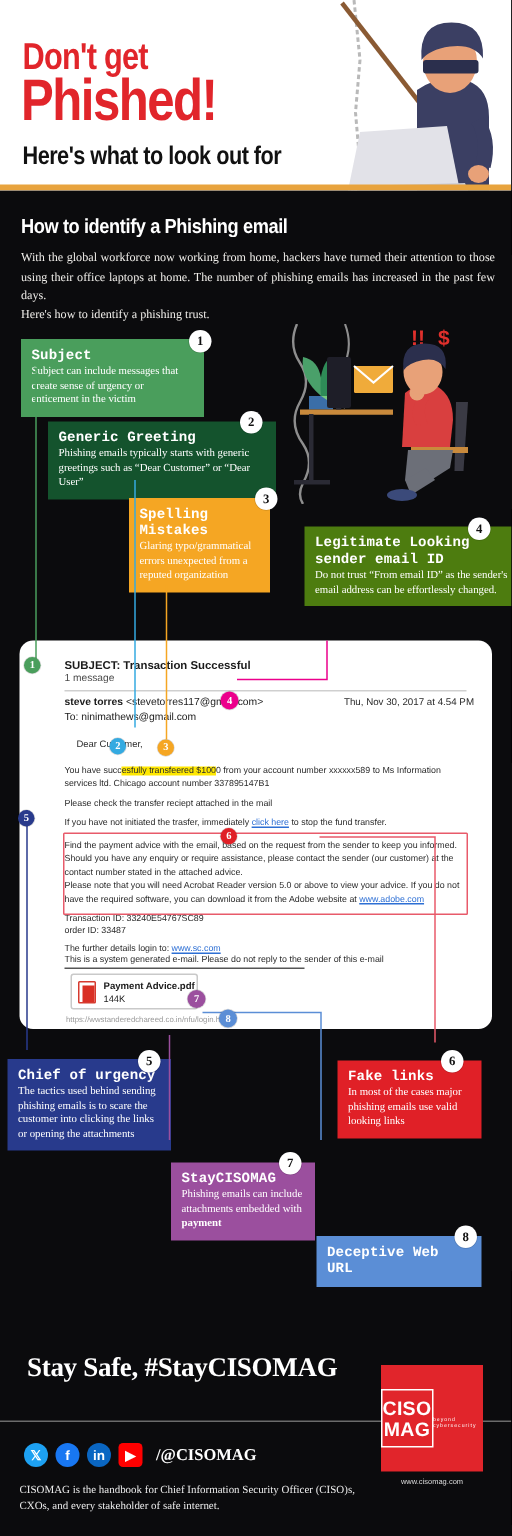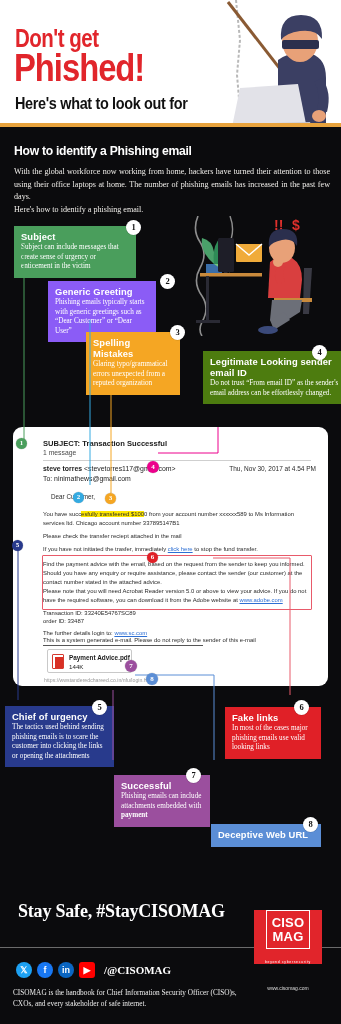--- a/index.html
+++ b/index.html
@@ -104,21 +104,21 @@
     color: #f0eeea;
   }
 
   
   .callout {
     position: absolute;
     padding: 5px 7px 6px 7px;
     color: #fff;
   }
   .callout .c-title {
-    font-family: Liberation Sans, sans-serif;
+    font-family: Liberation Mono, monospace;
     font-weight: bold;
     font-size: 9.4px;
     line-height: 1.18;
     margin-bottom: 1px;
     letter-spacing: 0.1px;
   }
   .callout .c-body {
     font-family: "Liberation Serif", serif;
     font-size: 7.2px;
     line-height: 1.33;
@@ -312,23 +312,23 @@
     left: 13px; top: 988px;
     width: 225px;
     font-family: "Liberation Serif", serif;
     font-size: 7.3px;
     line-height: 1.45;
     color: #ececec;
   }
   .logo-box {
     position: absolute;
     left: 254px; top: 910px;
-    width: 68px; height: 54px;
+    width: 68px; height: 71px;
     background: #e1252b;
-    display: flex; flex-direction: column;
+    display: flex; flex-direction: row;
     align-items: center; justify-content: space-between;
   }
   .logo-inner {
     width: 44px; height: 39px;
     border: 1.6px solid #ffffff;
     display: flex; flex-direction: column;
     align-items: center; justify-content: center;
     line-height: 1.02;
   }
   .logo-l1, .logo-l2 {
@@ -382,21 +382,21 @@
       <rect x="56" y="40" width="37" height="9" rx="2" fill="#2b2f4d"></rect>
 
       <path d="M14 88 L72 84 L80 124 L6 127 z" fill="#e2e2e8"></path>
       <path d="M10 124 L84 122 L86 127 L8 127 z" fill="#c9c9d2"></path>
     </svg>
     <div class="hero-line"></div>
   </div>
 
   <div class="intro-head">How to identify a Phishing email</div>
   <div class="intro-body">With the global workforce now working from home,  hackers  have turned their attention to those using their office laptops at home. The number  of phishing emails has increased in the past few days.</div>
-  <div class="intro-body2">Here's how to identify a phishing email.</div>
+  <div class="intro-body2">Here's how to identify a phishing trust.</div>
 
   <svg style="position:absolute;left:186px;top:216px;width:150px;height:120px;" viewBox="0 0 150 120">
 
     <path d="M12 0 q-6 14 2 26 q8 12 0 26 q-8 14 2 28 q8 12 0 26 q-4 8 0 14" stroke="#8e8e8e" stroke-width="1.6" fill="none"></path>
     <path d="M44 0 q6 16 -2 30 q-8 14 2 26" stroke="#8e8e8e" stroke-width="1.4" fill="none"></path>
 
     <rect x="20" y="48" width="16" height="9" fill="#3b6ea8"></rect>
     <path d="M28 48 q-14 -12 -12 -26 q10 2 12 14 z" fill="#4aa06a"></path>
     <path d="M28 48 q10 -14 20 -16 q0 14 -14 20 z" fill="#76c97f"></path>
     <path d="M28 48 q-2 -18 6 -26 q6 12 0 26 z" fill="#2e8b57"></path>
@@ -444,21 +444,21 @@
     <path d="M113 170 L113 250" stroke="#9b4f9e" stroke-width="1" fill="none"></path>
     <path d="M135 155 L214 155 L214 250" stroke="#5b8ed6" stroke-width="1" fill="none"></path>
   </svg>
 
   <div class="callout" style="left:14px;top:226px;width:122px;background:#4a9e5c;">
     <div class="c-title">Subject</div>
     <div class="c-body">Subject can include messages that create sense of urgency or enticement in the victim</div>
   </div>
   <div class="badge" style="left:126px;top:220px;">1</div>
 
-  <div class="callout" style="left:48px;top:281px;width:108px;background:#8b5cf6;">
+  <div class="callout" style="left:32px;top:281px;width:152px;background:#14532d;">
     <div class="c-title">Generic Greeting</div>
     <div class="c-body">Phishing emails typically starts with generic greetings such as “Dear Customer” or “Dear User”</div>
   </div>
   <div class="badge" style="left:160px;top:274px;">2</div>
 
   <div class="callout" style="left:86px;top:332px;width:94px;background:#f5a623;">
     <div class="c-title">Spelling Mistakes</div>
     <div class="c-body">Glaring typo/grammatical errors unexpected from a reputed organization</div>
   </div>
   <div class="badge" style="left:170px;top:325px;">3</div>
@@ -536,21 +536,21 @@
   </div>
   <div class="badge" style="left:92px;top:700px;">5</div>
 
   <div class="callout" style="left:225px;top:707px;width:96px;background:#e02027;">
     <div class="c-title">Fake links</div>
     <div class="c-body">In most of the cases major phishing emails use valid looking links</div>
   </div>
   <div class="badge" style="left:294px;top:700px;">6</div>
 
   <div class="callout" style="left:114px;top:775px;width:96px;background:#9b4f9e;">
-    <div class="c-title">Successful</div>
+    <div class="c-title">StayCISOMAG</div>
     <div class="c-body">
       <span>Phishing emails can include attachments embedded with </span><b>payment</b>
     </div>
   </div>
   <div class="badge" style="left:186px;top:768px;">7</div>
 
   <div class="callout" style="left:211px;top:824px;width:110px;background:#5b8ed6;">
     <div class="c-title">Deceptive Web URL</div>
   </div>
   <div class="badge" style="left:303px;top:817px;">8</div>

